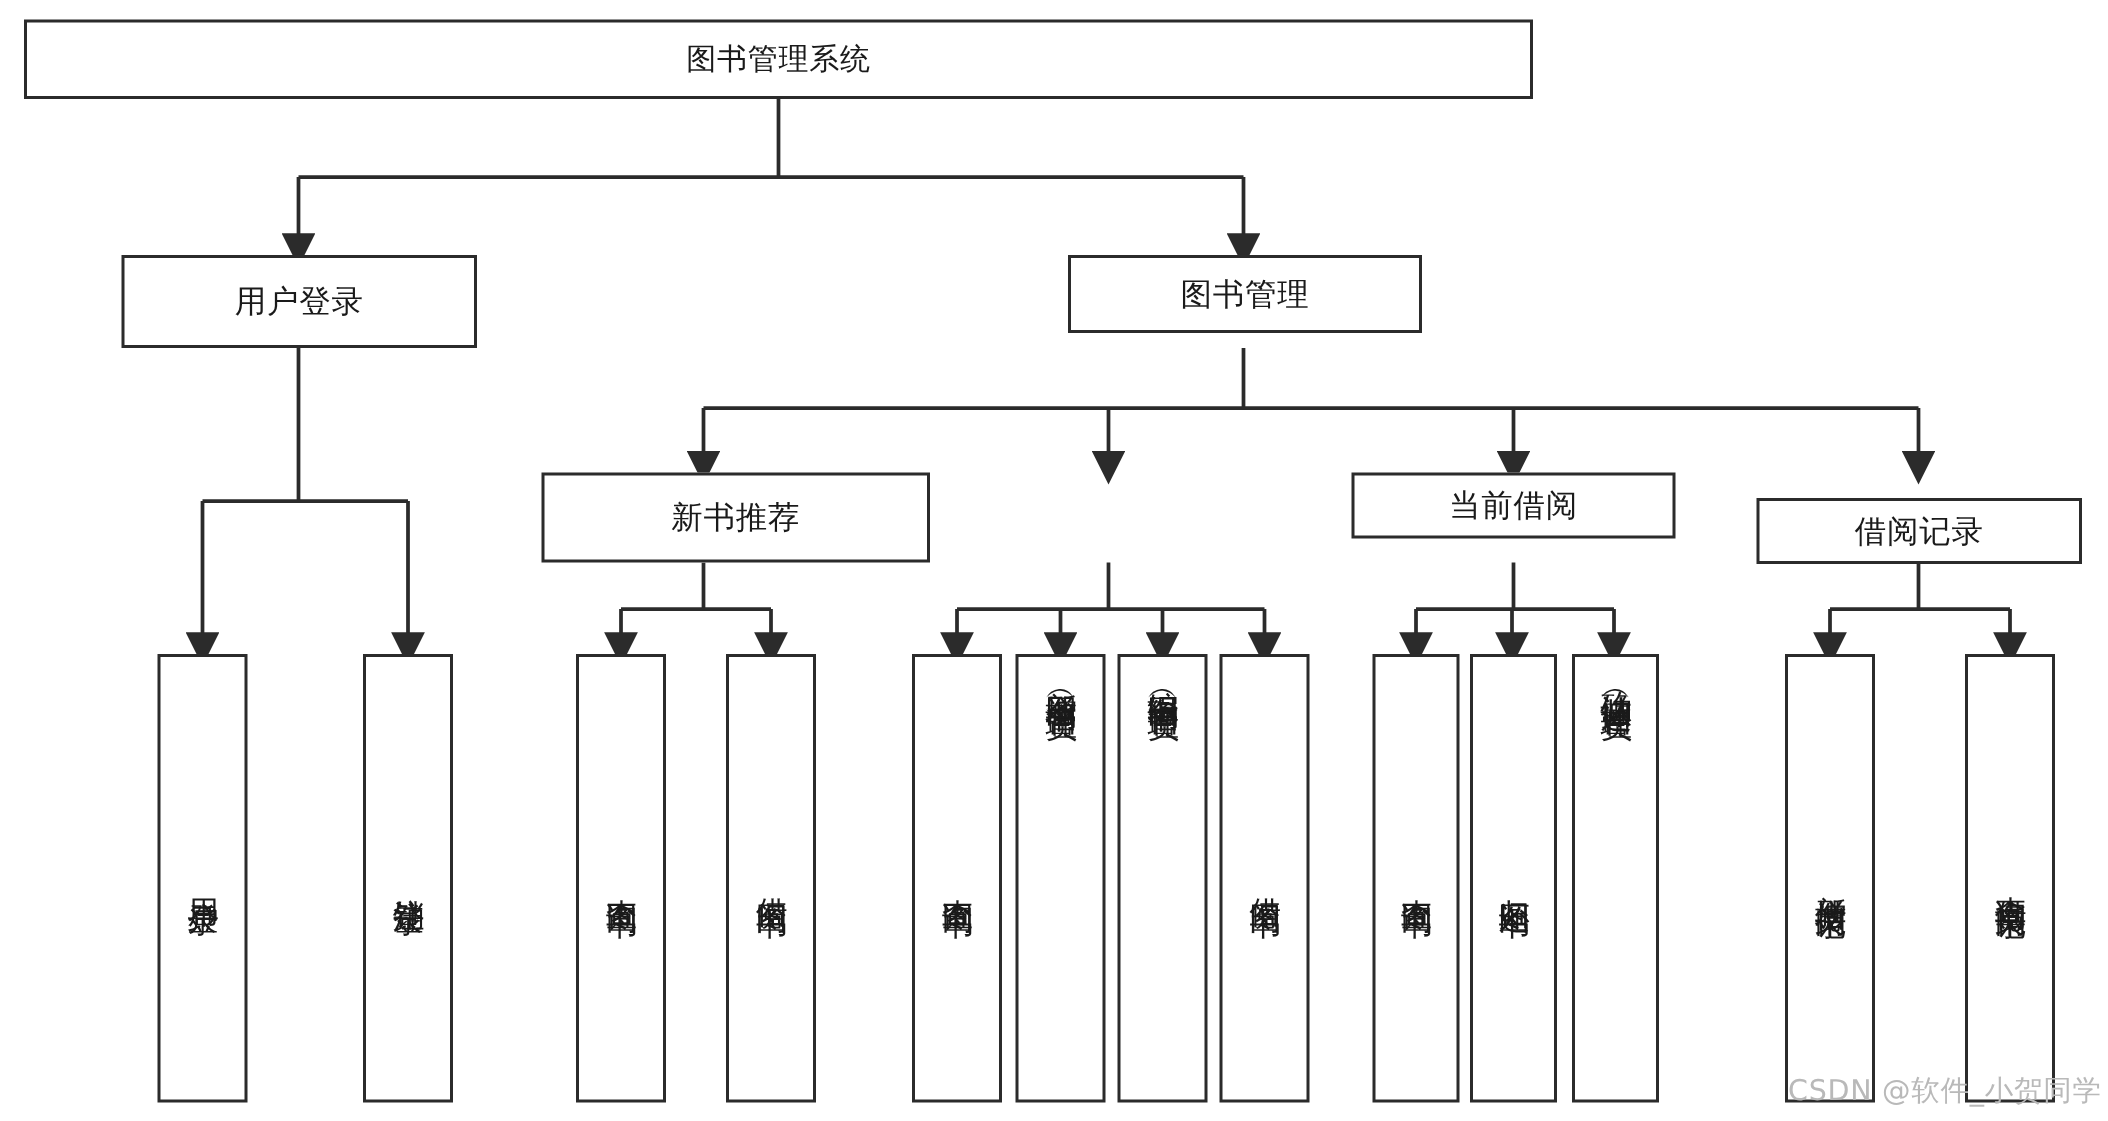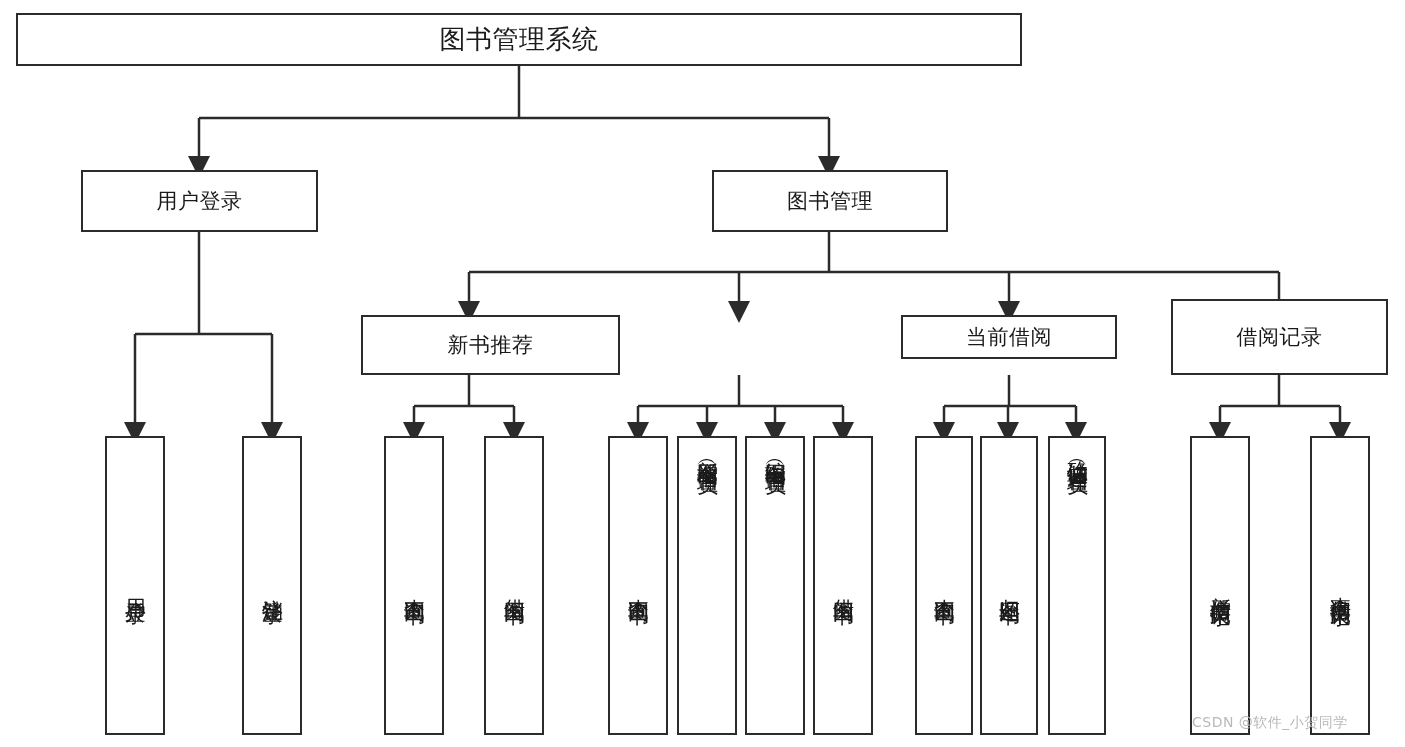--- a/index.html
+++ b/index.html
@@ -38,42 +38,42 @@
     text-align: center;
     line-height: 1.18;
     letter-spacing: 0.5px;
     white-space: nowrap;
   }
   
   .node.h .node-label {
     font-size: 21px;
   }
   .node.root .node-label {
-    font-size: 26px;
+    font-size: 20px;
   }
   
   .node.v {
     align-items: flex-start;
     padding-top: 6px;
   }
   .node.v .node-label {
     writing-mode: vertical-rl;
     text-orientation: upright;
     font-size: 21px;
     line-height: 1.0;
     letter-spacing: 2px;
     white-space: nowrap;
   }
   .node.v.center {
     align-items: center;
     padding-top: 0;
   }
   .watermark {
     position: absolute;
-    font-size: 14px;
+    font-size: 19px;
     color: #b9b9b9;
     white-space: nowrap;
     letter-spacing: 0.5px;
   }
 </style>
 </head>
 <body>
 
 <div id="canvas">
 
@@ -127,31 +127,31 @@
     </g>
   </svg>
 
   <div class="node h root" style="left:16px; top:13px; width:1006px; height:53px;">
     <span class="node-label">图书管理系统</span>
   </div>
 
   <div class="node h" style="left:81px; top:170px; width:237px; height:62px;">
     <span class="node-label">用户登录</span>
   </div>
-  <div class="node h" style="left:712px; top:170px; width:236px; height:62px;">
+  <div class="node h" style="left:712px; top:170px; width:236px; height:52px;">
     <span class="node-label">图书管理</span>
   </div>
 
   <div class="node h" style="left:361px; top:315px; width:259px; height:60px;">
     <span class="node-label">新书推荐</span>
   </div>
   <div class="node h" style="left:901px; top:315px; width:216px; height:44px;">
     <span class="node-label">当前借阅</span>
   </div>
-  <div class="node h" style="left:1171px; top:299px; width:217px; height:76px;">
+  <div class="node h" style="left:1171px; top:332px; width:217px; height:44px;">
     <span class="node-label">借阅记录</span>
   </div>
 
   <div class="node v center" style="left:105px; top:436px; width:60px; height:299px;">
     <span class="node-label">用户登录</span>
   </div>
   <div class="node v center" style="left:242px; top:436px; width:60px; height:299px;">
     <span class="node-label">注销登录</span>
   </div>
 

